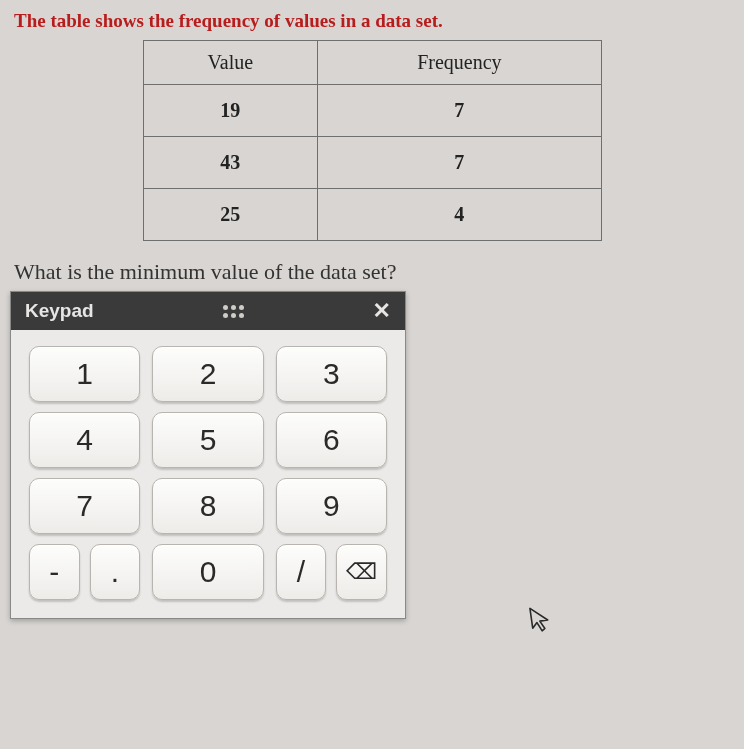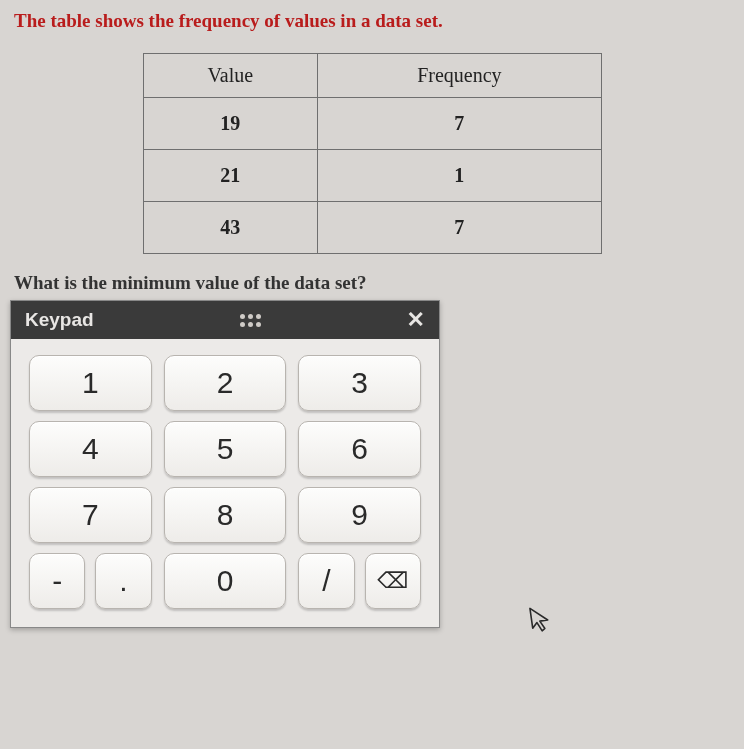--- a/index.html
+++ b/index.html
@@ -15,45 +15,45 @@
     position: relative;
   }
   .prompt {
     padding: 10px 14px 8px 14px;
     font-size: 19px;
     font-weight: 600;
     color: #b91c1c;
   }
   .data-table {
     border-collapse: collapse;
-    margin: 13px auto 14px auto;
+    margin: 0 auto 14px auto;
     width: 459px;
   }
   .data-table th, .data-table td {
     border: 1px solid #6f6f6f;
     text-align: center;
     font-size: 20px;
     padding: 14px 8px;
     font-weight: 700;
     color: #222;
   }
   .data-table th {
     font-weight: 500;
     padding: 10px 8px;
   }
   .question {
     padding: 4px 14px 6px 14px;
-    font-size: 19px;
-    font-weight: 700;
+    font-size: 22px;
+    font-weight: 400;
     color: #333;
     margin-top: 12px;
   }
   .keypad {
     margin: 0 16px 0 10px;
-    width: 430px;
+    width: 396px;
     background: #eceae8;
     border: 1px solid #888;
     box-shadow: 0 2px 5px rgba(0,0,0,0.25);
   }
   .keypad-header {
     background: #3a3a3a;
     color: #e8e6e4;
     display: flex;
     align-items: center;
     justify-content: space-between;
@@ -120,26 +120,26 @@
       <th>Value</th>
       <th>Frequency</th>
     </tr>
   </thead>
   <tbody>
     <tr>
       <td>19</td>
       <td>7</td>
     </tr>
     <tr>
-      <td>21</td>
-      <td>1</td>
+      <td>43</td>
+      <td>7</td>
     </tr>
     <tr>
-      <td>43</td>
-      <td>7</td>
+      <td>25</td>
+      <td>4</td>
     </tr>
   </tbody>
 </table>
 
 <div class="question">What is the minimum value of the data set?</div>
 
 <div class="keypad">
   <div class="keypad-header">
     <span>Keypad</span>
     <span class="drag-handle">

